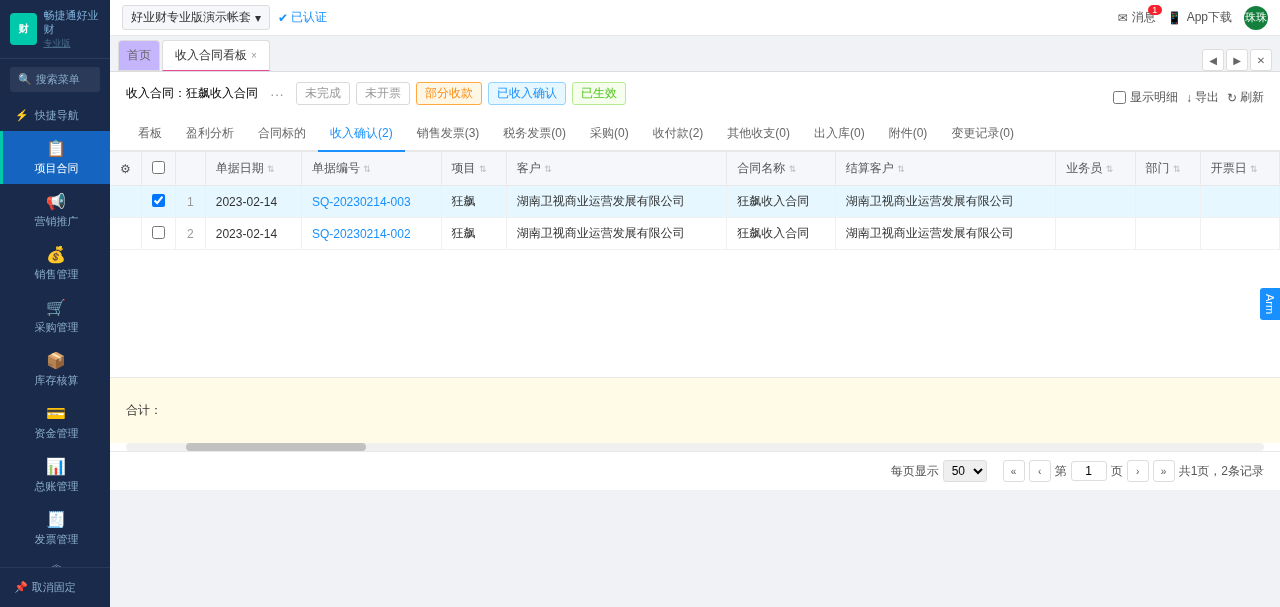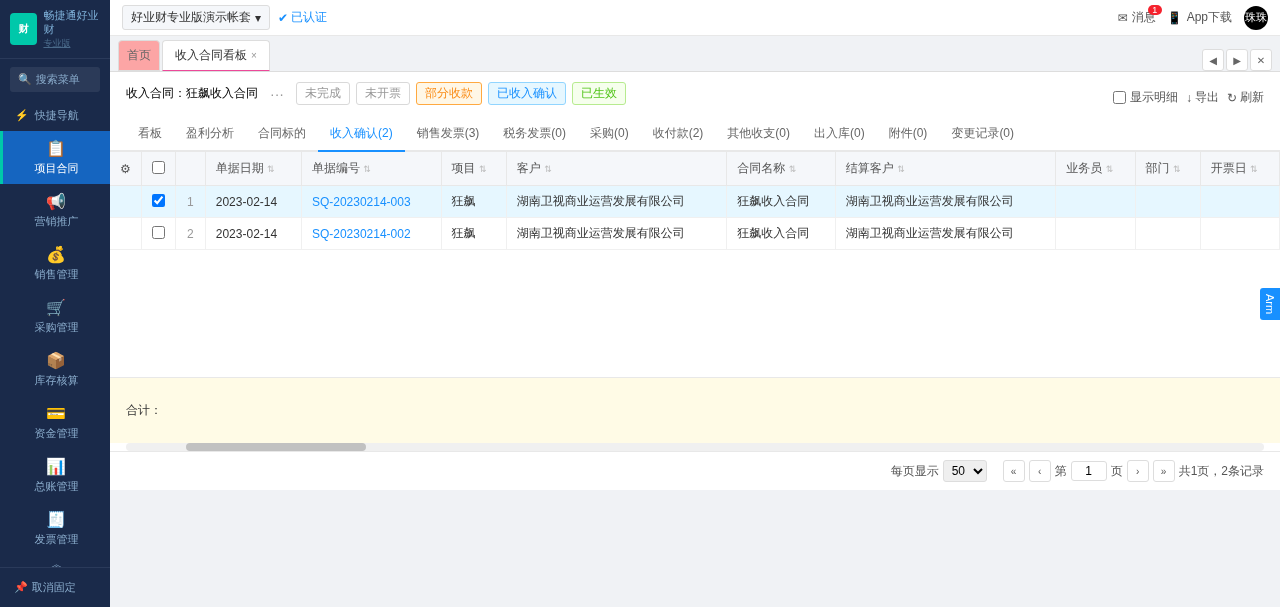--- a/index.html
+++ b/index.html
@@ -25,25 +25,25 @@
     .main { flex: 1; display: flex; flex-direction: column; height: 490px; background: #f0f2f5; }
 
     
     .topbar { height: 36px; background: #fff; display: flex; align-items: center; justify-content: space-between; padding: 0 12px; border-bottom: 1px solid #e8e8e8; flex-shrink: 0; }
     .topbar-left { display: flex; align-items: center; gap: 8px; }
     .company-select { display: flex; align-items: center; gap: 4px; color: #333; font-size: 12px; cursor: pointer; background: #f5f7fa; border: 1px solid #ddd; border-radius: 3px; padding: 3px 8px; }
     .verified-badge { display: flex; align-items: center; gap: 3px; color: #1890ff; font-size: 12px; }
     .topbar-right { display: flex; align-items: center; gap: 12px; }
     .topbar-btn { display: flex; align-items: center; gap: 4px; color: #555; font-size: 12px; cursor: pointer; position: relative; }
     .badge { position: absolute; top: -4px; right: -6px; background: #f5222d; color: white; border-radius: 8px; font-size: 9px; padding: 0 3px; min-width: 14px; text-align: center; }
-    .avatar { width: 24px; height: 24px; background: #000000; border-radius: 50%; color: white; display: flex; align-items: center; justify-content: center; font-size: 11px; }
+    .avatar { width: 24px; height: 24px; background: #15803d; border-radius: 50%; color: white; display: flex; align-items: center; justify-content: center; font-size: 11px; }
 
     
     .tabbar { height: 36px; background: #f0f2f5; display: flex; align-items: flex-end; padding: 0 8px; flex-shrink: 0; border-bottom: 1px solid #ddd; gap: 2px; }
-    .tab-item { padding: 6px 12px; background: #fca5a5; border: 1px solid #ddd; border-radius: 4px 4px 0 0; font-size: 12px; cursor: pointer; display: flex; align-items: center; gap: 4px; color: #333; }
+    .tab-item { padding: 6px 12px; background: #c4b5fd; border: 1px solid #ddd; border-radius: 4px 4px 0 0; font-size: 12px; cursor: pointer; display: flex; align-items: center; gap: 4px; color: #333; }
     .tab-item.active { background: #fff; border-bottom: 1px solid #ec4899; color: #333; }
     .tab-close { color: #999; font-size: 10px; cursor: pointer; }
     .tab-home { color: #666; padding: 6px 8px; }
     .tab-arrows { display: flex; gap: 2px; margin-left: auto; }
     .tab-arrow { background: #fff; border: 1px solid #ddd; border-radius: 3px; width: 22px; height: 22px; display: flex; align-items: center; justify-content: center; cursor: pointer; color: #666; font-size: 10px; }
 
     
     .content { flex: 1; display: flex; flex-direction: column; overflow: hidden; background: #fff; margin: 0; }
 
     

